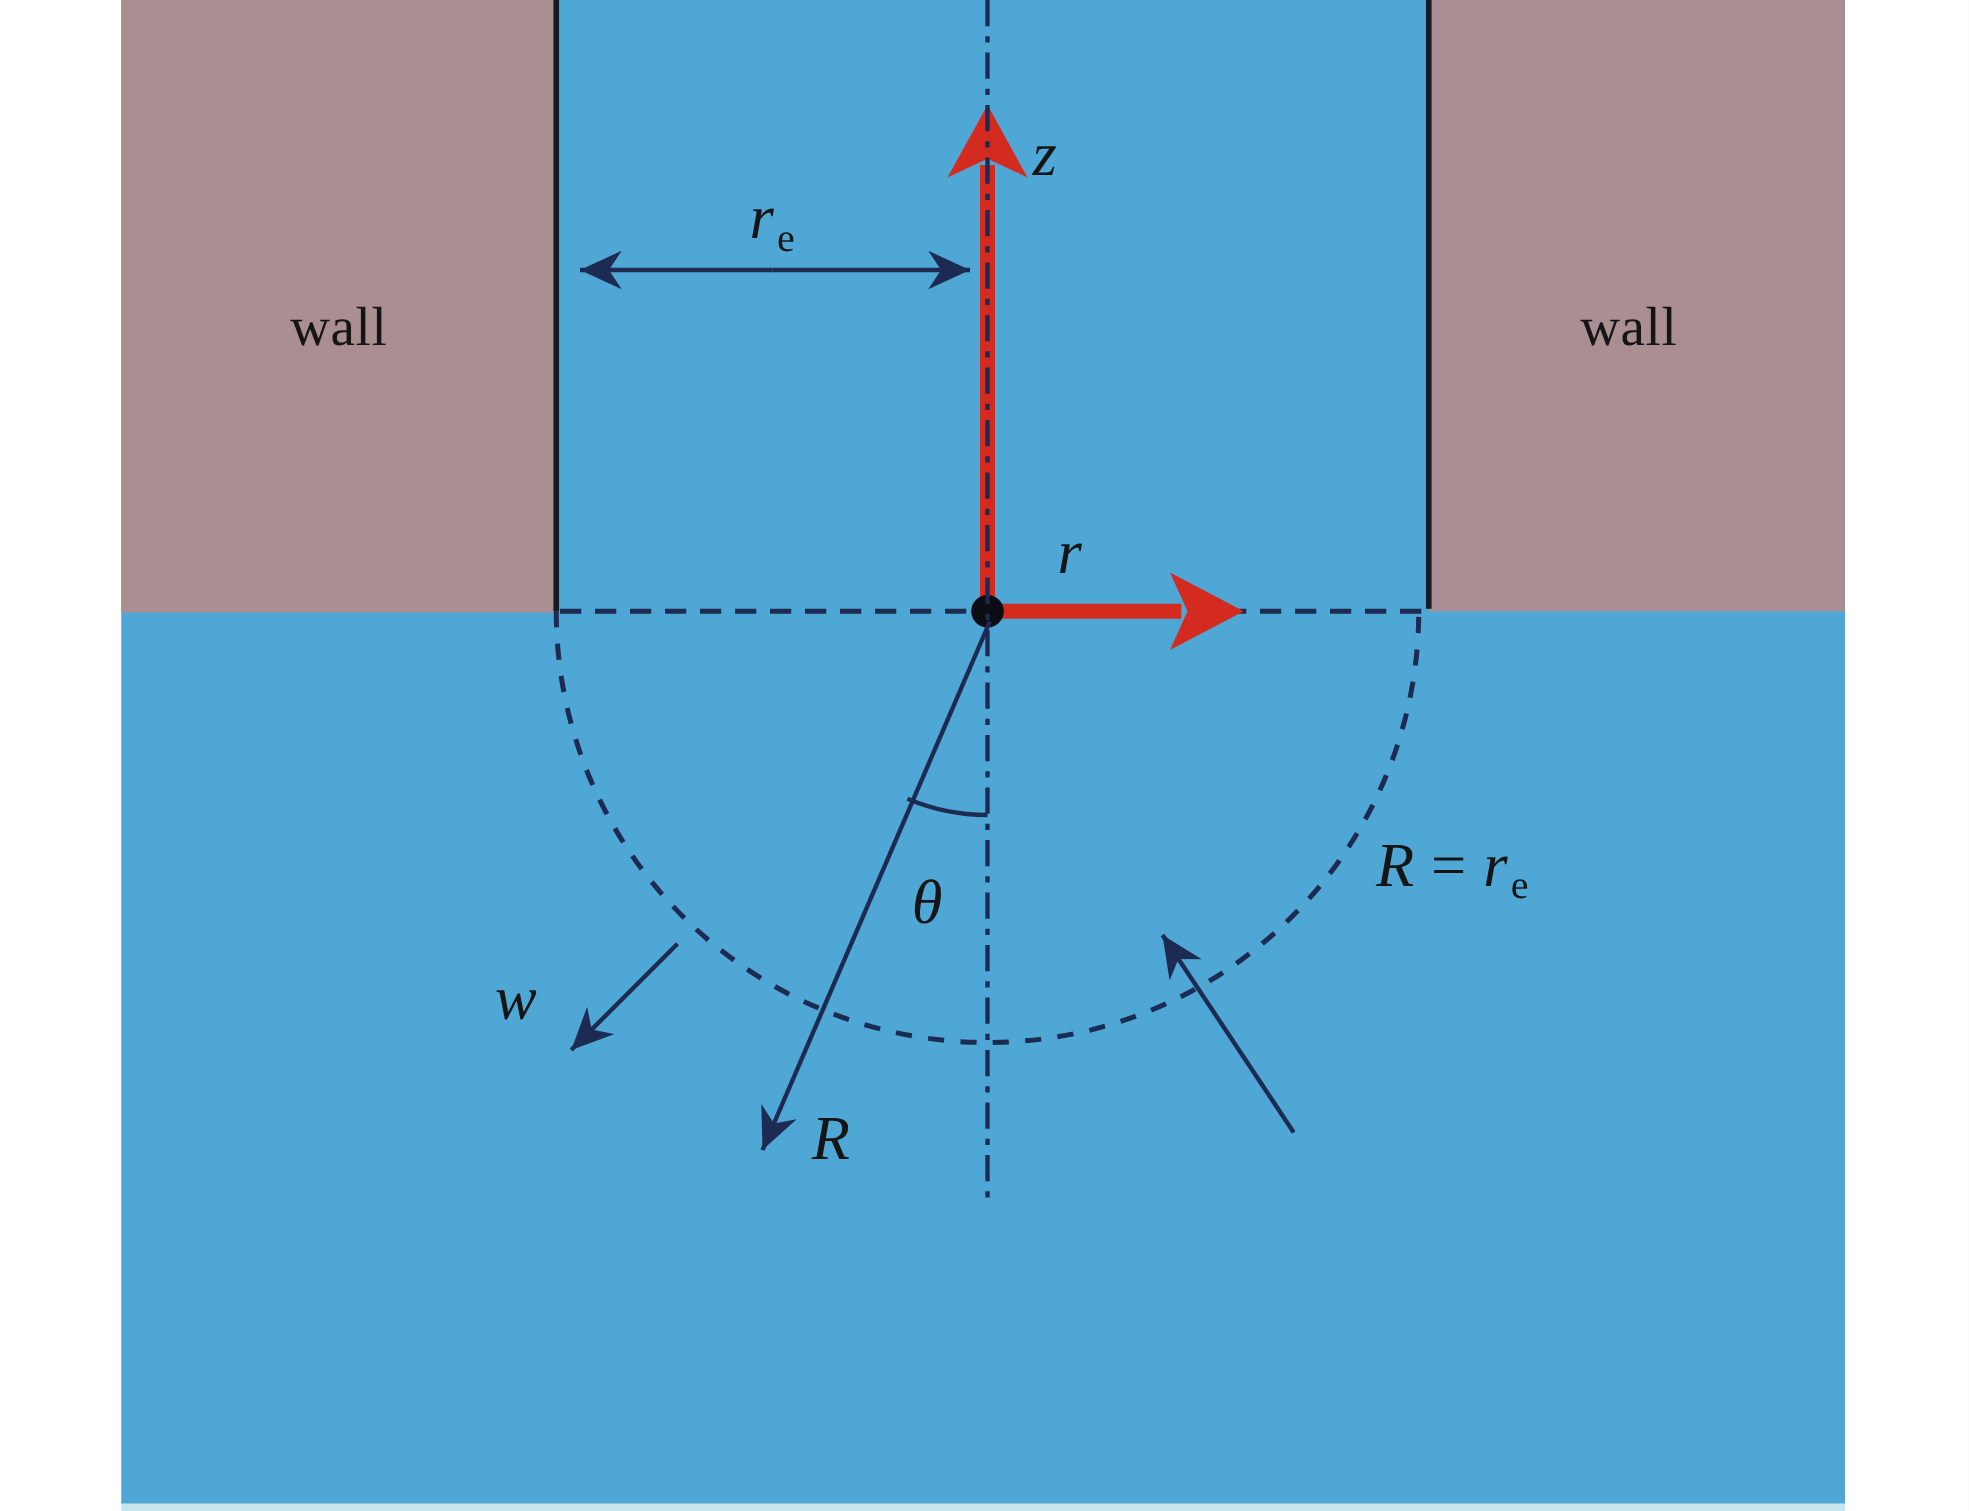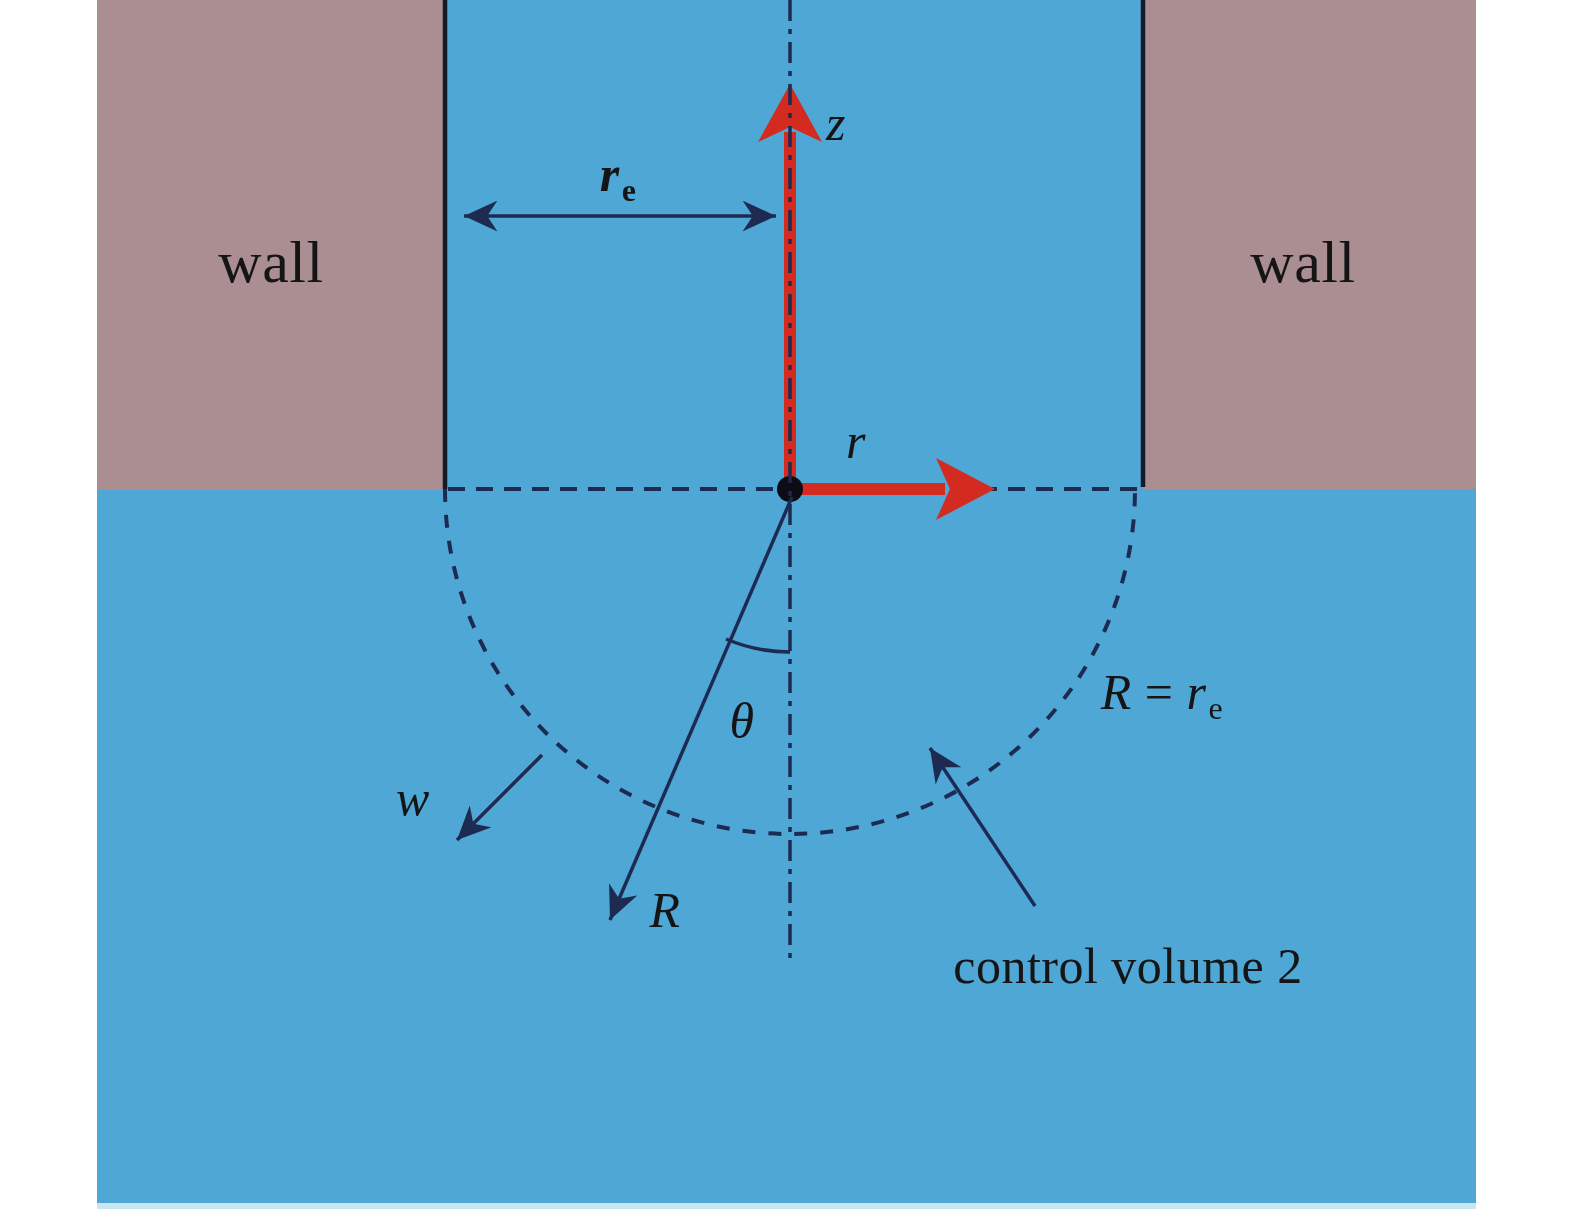--- a/index.html
+++ b/index.html
@@ -17,21 +17,21 @@
   .wall-right{left:1143px;top:0;width:333px;height:489px;background:var(--c-wall-fill);}
   .bottom-strip{left:97px;top:1203px;width:1379px;height:6px;background:var(--c-bottom-strip);}
   svg.overlay{position:absolute;left:0;top:0;width:1575px;height:1209px;}
   .line-navy{stroke:var(--c-line);fill:none;}
   .fill-navy{fill:var(--c-line);}
   .line-red{stroke:var(--c-axis);fill:none;}
   .fill-red{fill:var(--c-axis);}
   .edge{stroke:#141a28;fill:none;}
   .lbl{
     position:absolute;transform:translate(-50%,-50%);white-space:nowrap;
-    font-size:60px;line-height:1;letter-spacing:0.5px;
+    font-size:44px;line-height:1;letter-spacing:0.5px;
   }
   .math{font-style:italic;font-size:50px;}
   .sub{font-style:normal;font-size:32px;vertical-align:-10px;margin-left:2px;font-family:"Liberation Serif","DejaVu Serif",serif;}
   .eq-sign{font-style:normal;}
 </style>
 </head>
 <body>
 
 <div class="stage">
 
@@ -71,26 +71,25 @@
 
     <path d="M726 639 A 163 163 0 0 0 790 652" class="line-navy" stroke-width="3.5"></path>
 
     <path d="M542 755 L457 840" class="line-navy" stroke-width="3.5" marker-end="url(#barb)"></path>
 
     <path d="M1035 906 L930 748" class="line-navy" stroke-width="3.5" marker-end="url(#barb)"></path>
   </svg>
 
   <div class="lbl" style="left:271px;top:262px;">wall</div>
   <div class="lbl" style="left:1303px;top:262px;">wall</div>
-  <div class="lbl" style="left:1128px;top:966px;font-size:50px;">control volume 2</div>
 
   <div class="lbl math" style="left:836px;top:123px;">z</div>
   <div class="lbl math" style="left:856px;top:441px;">r</div>
 
-  <div class="lbl math" style="left:618px;top:177px;font-weight:bold;"><span>r</span><span class="sub">e</span></div>
+  <div class="lbl math" style="left:618px;top:177px;"><span>r</span><span class="sub">e</span></div>
 
   <div class="lbl math" style="left:742px;top:721px;">θ</div>
   <div class="lbl math" style="left:413px;top:798px;">w</div>
   <div class="lbl math" style="left:665px;top:910px;">R</div>
 
   <div class="lbl math" style="left:1162px;top:695px;"><span>R</span><span class="eq-sign"> = </span><span>r</span><span class="sub">e</span></div>
 
 </div>
 
 </body></html>

